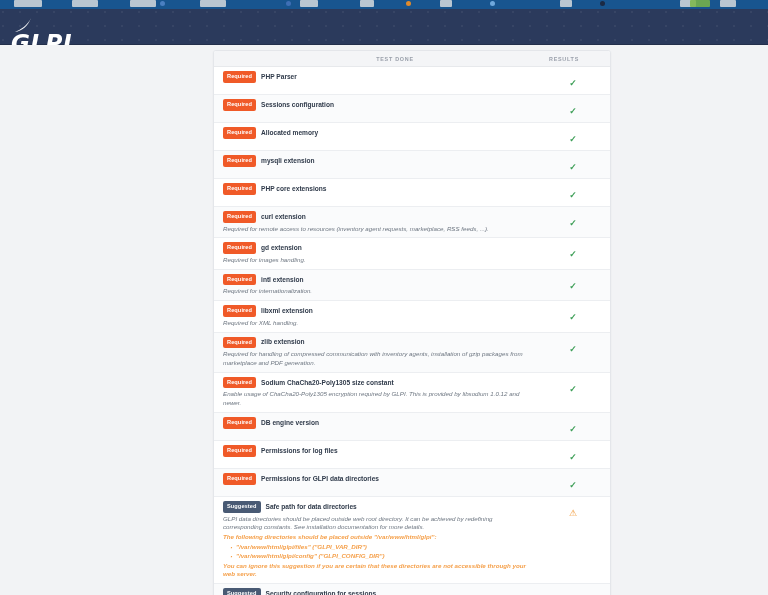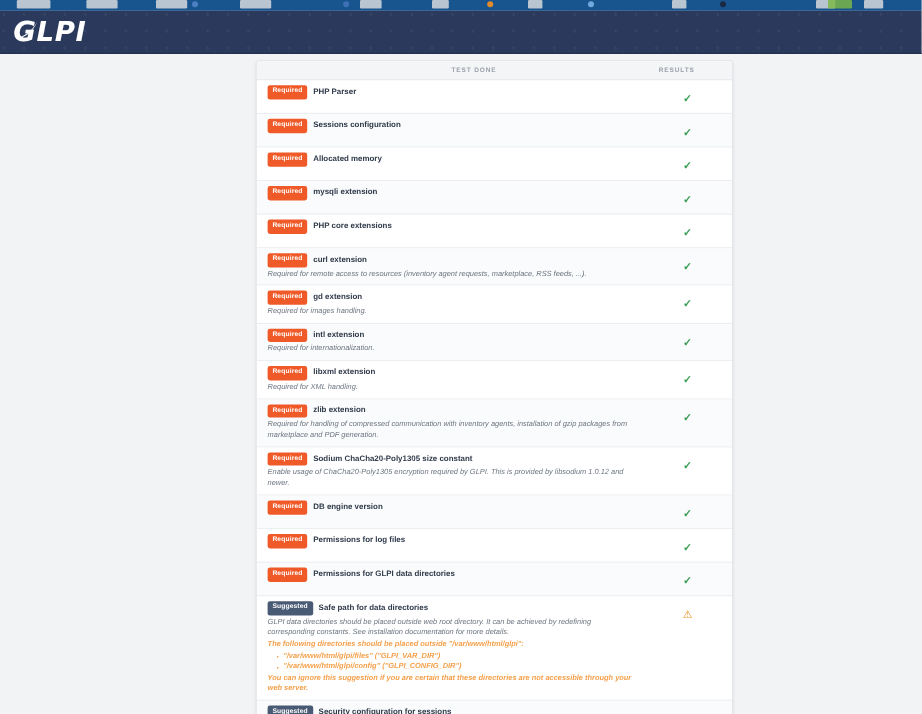--- a/index.html
+++ b/index.html
@@ -30,21 +30,21 @@
   #glpi-header {
     position: absolute; top: 9px; left: 0;
     width: 768px; height: 36px;
     background: #2b3a5c;
     background-image:
       radial-gradient(circle at 3px 3px, rgba(255,255,255,.055) 1px, transparent 1.2px);
     background-size: 17px 14px;
     border-bottom: 1px solid #232f4b;
   }
   #glpi-logo {
-    position: absolute; left: 11px; top: 5px;
+    position: absolute; left: 11px; top: 21px;
     font-family: "DejaVu Sans", sans-serif;
     font-style: italic;
     font-weight: bold;
     font-size: 23px;
     letter-spacing: .5px;
     color: #ffffff;
     user-select: none;
     line-height: 26px;
   }
   #glpi-swoosh {

